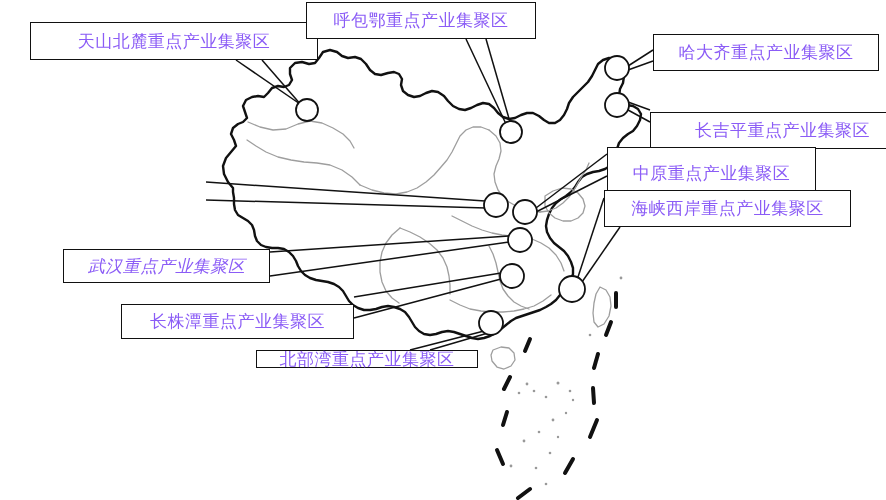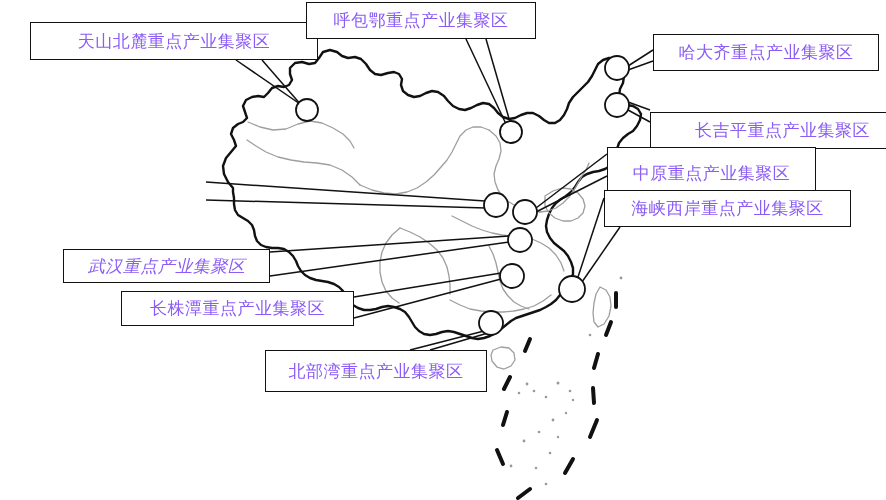--- a/index.html
+++ b/index.html
@@ -225,21 +225,21 @@
 
   <div class="label-box" style="left:604px;top:190px;width:247px;height:37px;">
     <span class="label-text">海峡西岸重点产业集聚区</span>
   </div>
 
 
   <div class="label-box" style="left:63px;top:249px;width:207px;height:34px;font-style:italic;">
     <span class="label-text">武汉重点产业集聚区</span>
   </div>
 
-  <div class="label-box" style="left:121px;top:291px;width:233px;height:35px;">
+  <div class="label-box" style="left:121px;top:304px;width:233px;height:35px;">
     <span class="label-text">长株潭重点产业集聚区</span>
   </div>
 
-  <div class="label-box" style="left:256px;top:350px;width:222px;height:42px;margin-left:9px;">
+  <div class="label-box" style="left:256px;top:350px;width:222px;height:18px;">
     <span class="label-text">北部湾重点产业集聚区</span>
   </div>
 
 </div>
 
 </body></html>

